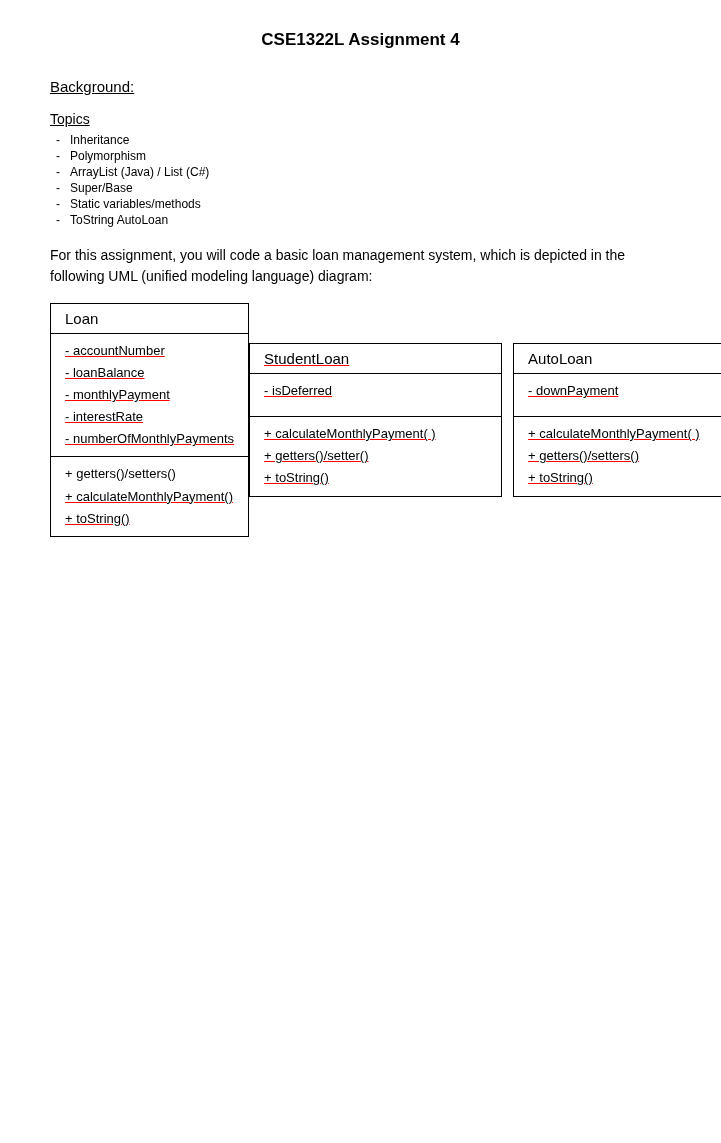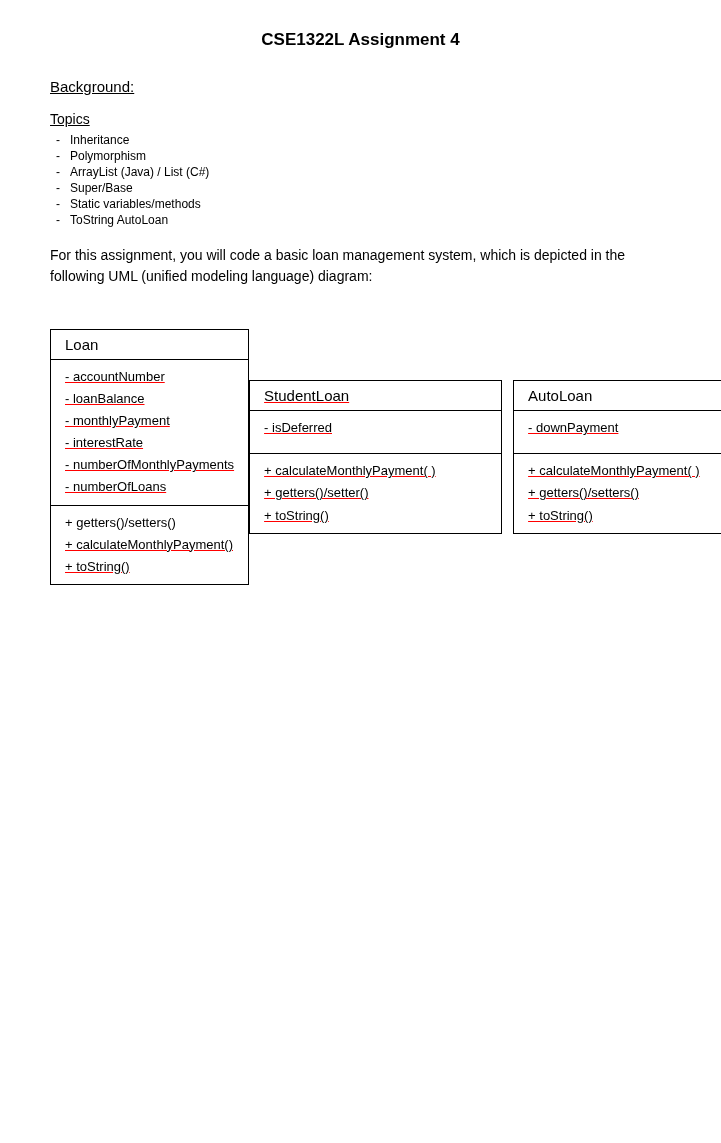--- a/index.html
+++ b/index.html
@@ -40,21 +40,21 @@
       font-size: 12px;
     }
     .topics-list li::before {
       content: '-';
       position: absolute;
       left: 6px;
     }
     .description {
       font-size: 14px;
       line-height: 1.5;
-      margin-bottom: 42px;
+      margin-bottom: 16px;
     }
 
     
     .uml-diagram {
       position: relative;
       width: 100%;
       display: flex;
       flex-direction: row;
       align-items: center;
     }
@@ -140,21 +140,20 @@
 <div class="uml-diagram">
 
   <div class="uml-class loan-box">
     <div class="uml-class-name">Loan</div>
     <div class="uml-class-fields">
       <div class="field-item"><span class="red-underline">- accountNumber</span></div>
       <div class="field-item"><span class="red-underline">- loanBalance</span></div>
       <div class="field-item"><span class="red-underline">- monthlyPayment</span></div>
       <div class="field-item"><span class="red-underline">- interestRate</span></div>
       <div class="field-item"><span class="red-underline">- numberOfMonthlyPayments</span></div>
-      <div class="field-item"><span class="red-underline">- numberOfLoans</span></div>
     </div>
     <div class="uml-class-methods">
       <div class="method-item">+ getters()/setters()</div>
       <div class="method-item"><span class="red-underline">+ calculateMonthlyPayment()</span></div>
       <div class="method-item"><span class="red-underline">+ toString()</span></div>
     </div>
   </div>
 
   <div class="arrow-area">
     <svg width="100%" height="100" viewBox="0 0 620 100" style="display:block;">

